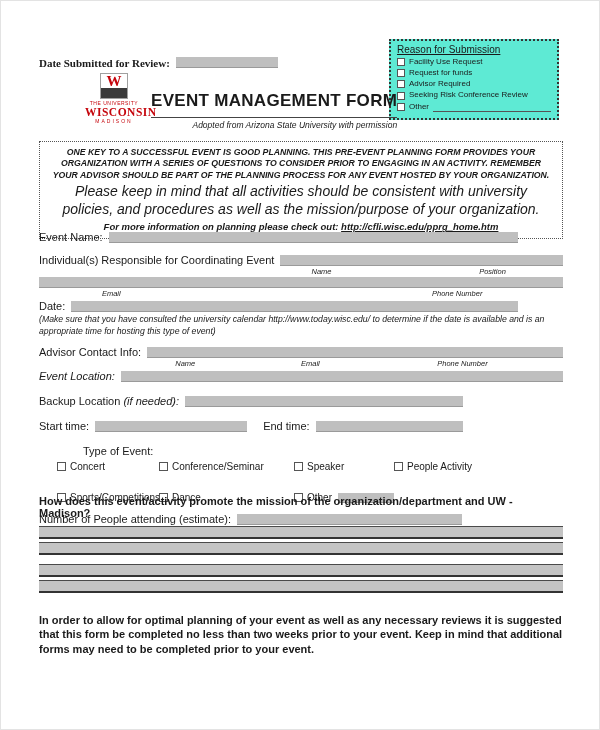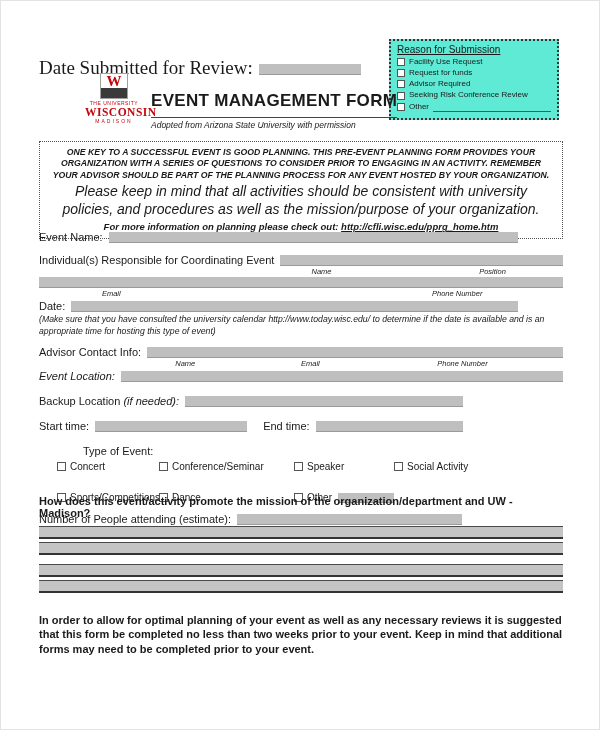--- a/index.html
+++ b/index.html
@@ -7,42 +7,42 @@
   .page {
     position:relative; width:600px; height:730px; background:#ffffff;
     font-family:"Liberation Sans", sans-serif; color:#1a1a1a;
     border:1px solid #e3e3e3; overflow:hidden;
   }
   .bar { display:inline-block; background:#bfbfbf; height:11px; border-bottom:1px solid #9a9a9a; vertical-align:-1px; }
   .grow { flex:1; }
   .full { display:block; width:100%; }
 
   
-  .date-line { position:absolute; top:56px; left:38px; font-family:"Liberation Serif", serif; font-weight:normal; font-size:19px; }
+  .date-line { position:absolute; top:56px; left:38px; font-family:"Liberation Serif", serif; font-weight:bold; font-size:11px; }
   .date-bar { width:102px; margin-left:6px; }
 
   
   .reason-box { position:absolute; top:38px; left:388px; width:170px; border:2px dotted #333; padding:3px 6px 6px; background:#5eead4; }
   .reason-title { font-size:10px; text-decoration:underline; margin-bottom:2px; }
   .reason-item { display:flex; align-items:center; gap:4px; font-size:8px; margin-top:2.5px; line-height:1.1; }
   .checkbox { width:8px; height:8px; border:1px solid #555; background:#fff; flex:none; display:inline-block; }
   .reason-other-line { flex:1; border-bottom:1px solid #555; height:9px; }
 
   
   .header-row { position:absolute; top:72px; left:84px; display:flex; gap:8px; align-items:flex-start; }
   .logo { width:58px; text-align:center; color:#c5050c; }
   .crest { width:28px; height:26px; margin:0 auto 1px; border:1px solid #a0a0a0;
            background:linear-gradient(180deg,#ffffff 0 58%,#3a3a3a 58% 100%);
            font-family:"Liberation Serif", serif; font-weight:bold; font-size:15px; line-height:15px; color:#c5050c; }
   .logo-line1 { font-size:5px; letter-spacing:0.5px; white-space:nowrap; }
   .logo-name { font-family:"Liberation Serif", serif; font-size:11.5px; font-weight:bold; letter-spacing:0.5px; }
   .logo-line3 { font-size:5px; letter-spacing:2px; }
   .title-block { padding-top:18px; }
   .form-title { font-size:17px; font-weight:bold; letter-spacing:0.3px; border-bottom:1px solid #444; padding-bottom:6px; white-space:nowrap; }
-  .form-subtitle { font-size:8.5px; font-style:italic; margin-top:2px; }
+  .form-subtitle { font-size:8.5px; font-style:italic; margin-top:2px;text-align:right; }
 
   
   .notice-box { position:absolute; top:140px; left:38px; width:524px; border:1.5px dotted #555; padding:5px 10px 6px; text-align:center; font-style:italic; }
   .notice-box .n1 { font-size:8.7px; font-weight:bold; line-height:1.3; }
   .notice-box .n2 { font-size:14px; line-height:1.3; margin-top:1px; }
   .notice-box .n3 { font-size:9.5px; font-weight:bold; margin-top:3px; }
   .notice-url { text-decoration:underline; }
 
   
   .form-body { position:absolute; top:230px; left:38px; width:524px; font-size:11px; }
@@ -185,21 +185,21 @@
       <div class="type-item">
         <span class="checkbox"></span>
         <span>Conference/Seminar</span>
       </div>
       <div class="type-item">
         <span class="checkbox"></span>
         <span>Speaker</span>
       </div>
       <div class="type-item">
         <span class="checkbox"></span>
-        <span>Social Activity</span>
+        <span>People Activity</span>
       </div>
       <div class="type-item">
         <span class="checkbox"></span>
         <span>Sports/Competitions</span>
       </div>
       <div class="type-item">
         <span class="checkbox"></span>
         <span>Dance</span>
       </div>
       <div class="type-item">

